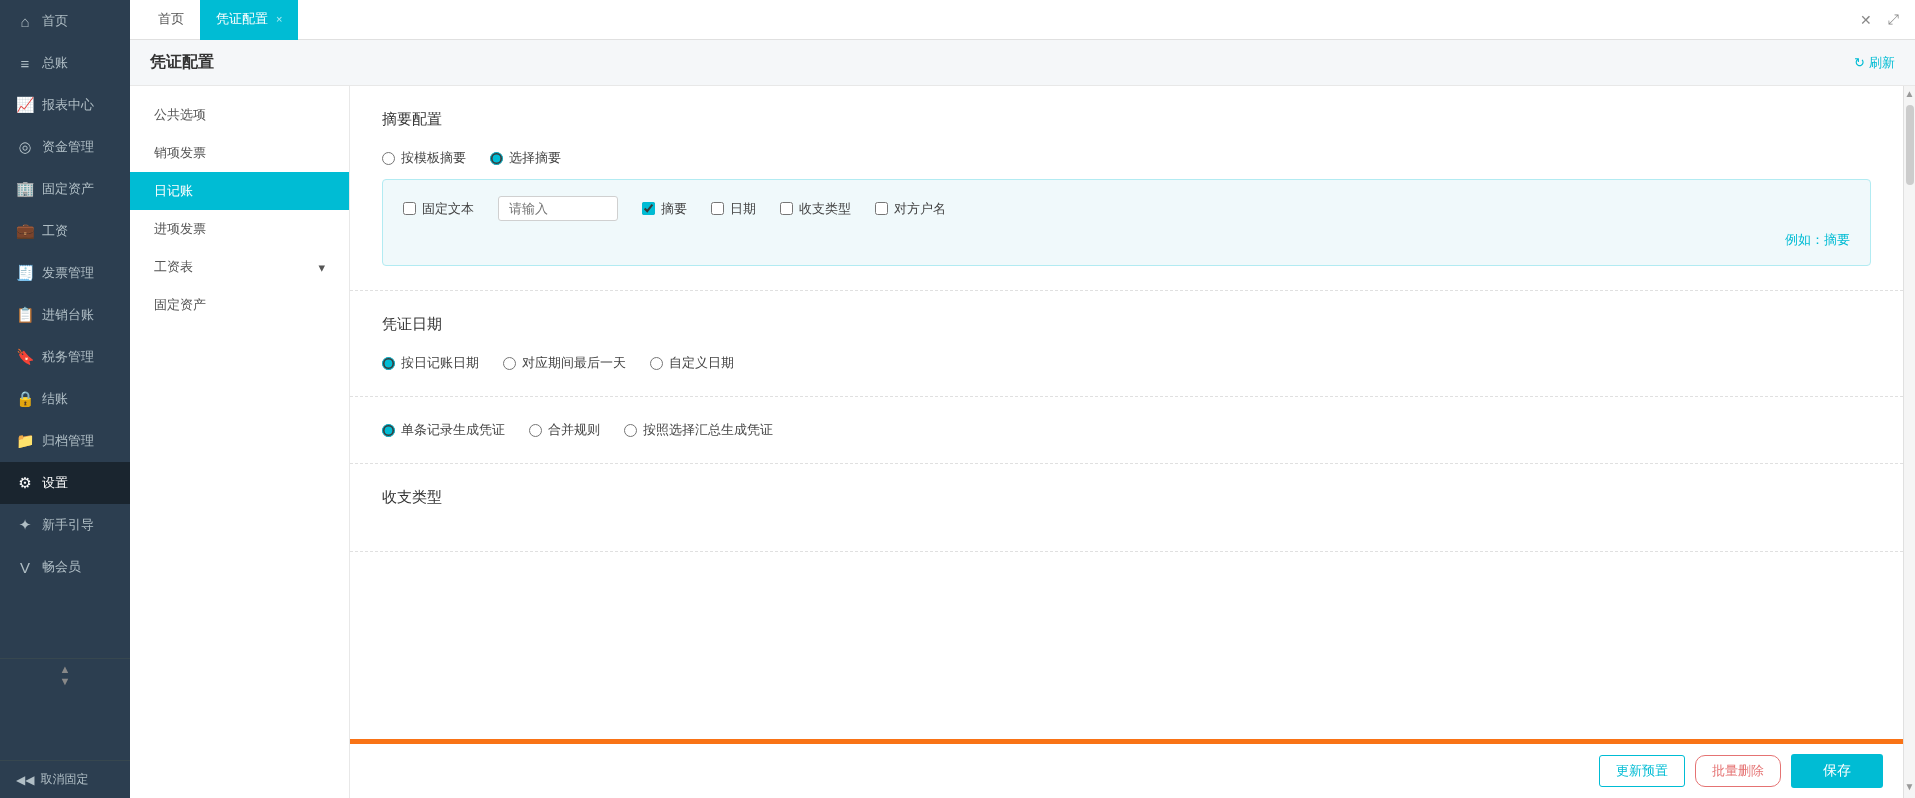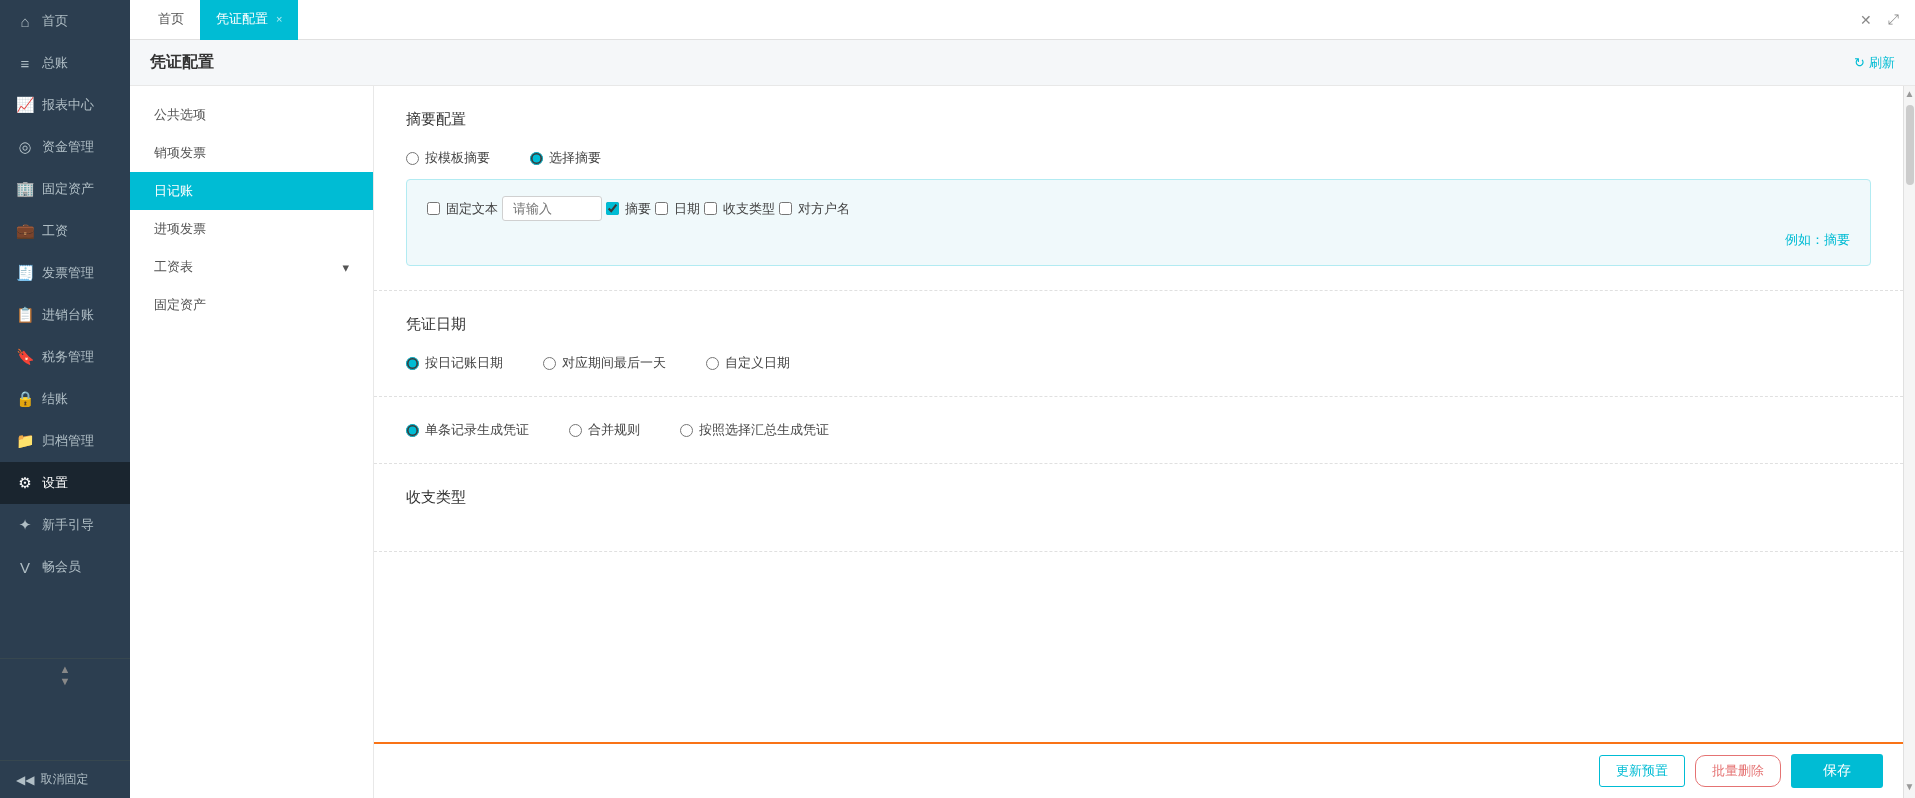--- a/index.html
+++ b/index.html
@@ -121,21 +121,21 @@
 
     
     .content-area {
       display: flex;
       flex: 1;
       overflow: hidden;
     }
 
     
     .left-nav {
-      width: 244px;
+      width: 220px;
       background: #fff;
       border-right: 1px solid #e8e8e8;
       flex-shrink: 0;
       padding: 10px 0;
       overflow-y: auto;
     }
     .nav-item {
       padding: 10px 24px;
       cursor: pointer;
       color: #555;
@@ -166,21 +166,21 @@
       font-size: 15px;
       font-weight: normal;
       color: #333;
       margin-bottom: 20px;
     }
 
     
     .radio-group {
       display: flex;
       align-items: center;
-      gap: 40px;
+      gap: 24px;
     }
     .radio-item {
       display: flex;
       align-items: center;
       gap: 6px;
       cursor: pointer;
       font-size: 13px;
       color: #444;
     }
     .radio-item input[type="radio"] {
@@ -192,21 +192,21 @@
     .checkbox-options-box {
       background: #f0f9fb;
       border: 1px solid #b2ebf2;
       border-radius: 4px;
       padding: 16px 20px;
       margin-top: 12px;
     }
     .checkbox-row {
       display: flex;
       align-items: center;
-      gap: 4px;
+      gap: 24px;
       flex-wrap: wrap;
     }
     .checkbox-item {
       display: flex;
       align-items: center;
       gap: 6px;
       cursor: pointer;
       font-size: 13px;
       color: #444;
     }
@@ -214,33 +214,33 @@
       accent-color: #00bcd4;
       cursor: pointer;
     }
     .text-input {
       border: 1px solid #d0d0d0;
       border-radius: 3px;
       padding: 4px 10px;
       font-size: 13px;
       color: #999;
       outline: none;
-      width: 100px;
+      width: 120px;
     }
     .example-text {
       color: #00bcd4;
       font-size: 13px;
       margin-top: 10px;
       text-align: right;
     }
 
     
     .page-bottom-bar {
       background: #fff;
-      border-top: 2px solid #f97316;
+      border-top: 5px solid #f97316;
       padding: 10px 20px;
       display: flex;
       align-items: center;
       justify-content: flex-end;
       gap: 10px;
       flex-shrink: 0;
     }
 
     .btn-outline {
       padding: 6px 16px;

